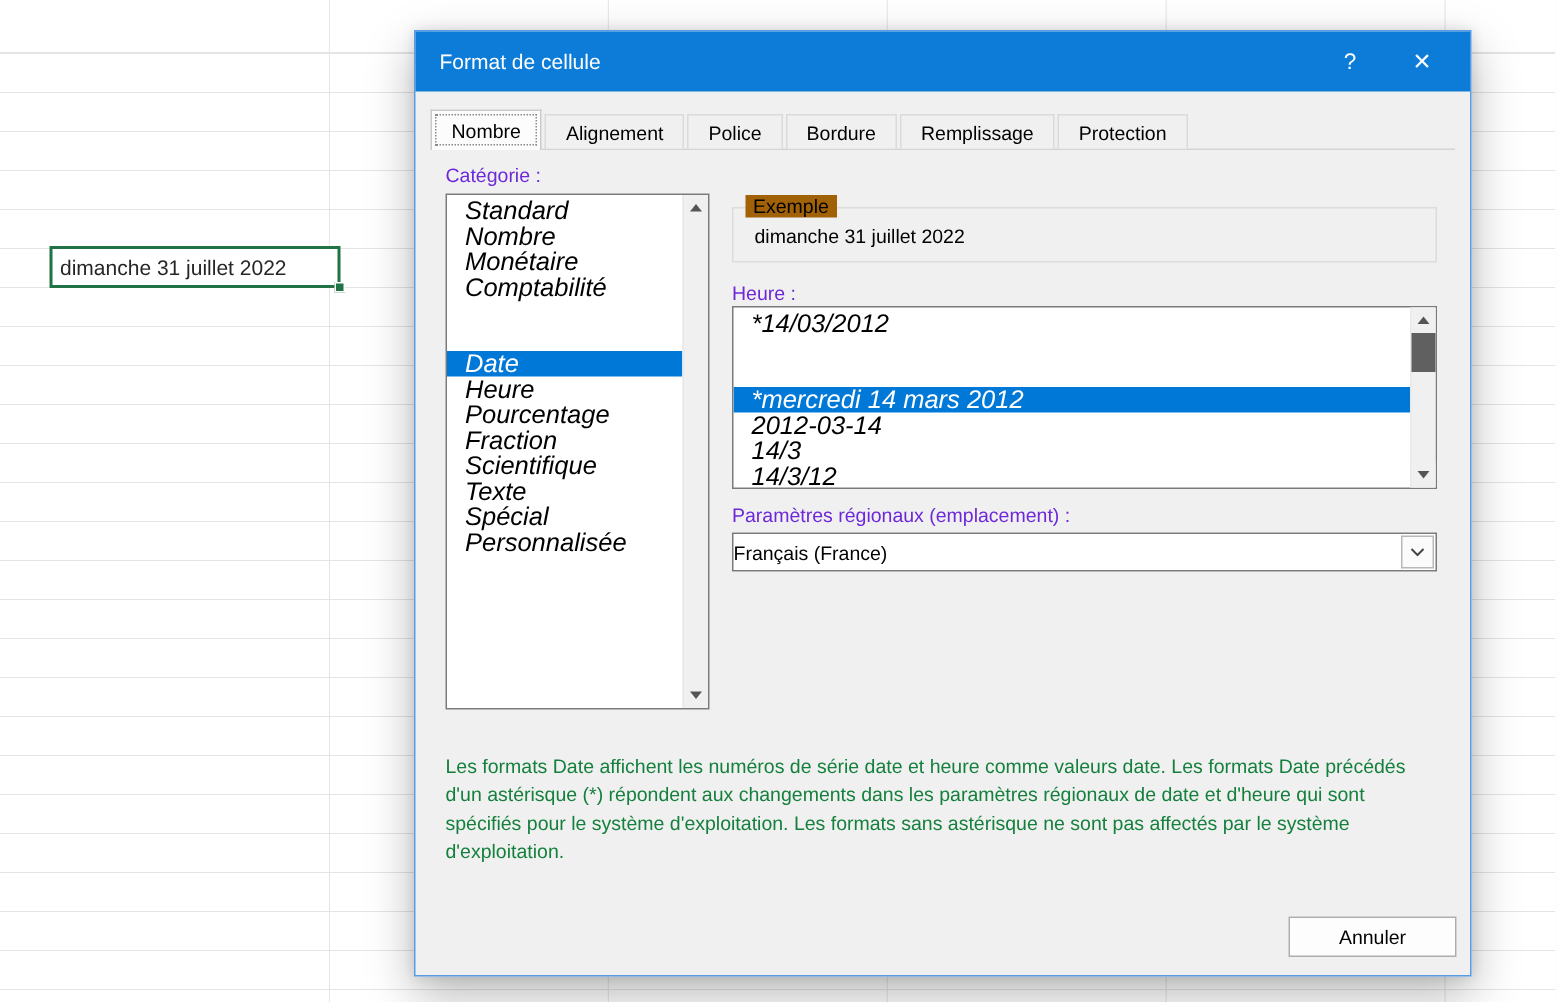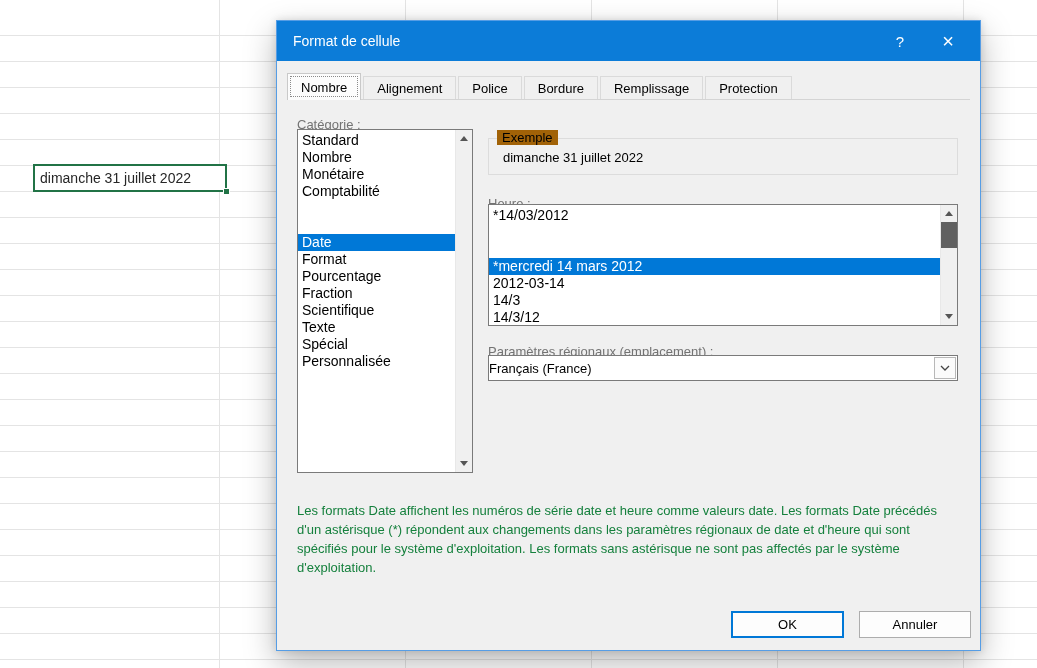--- a/index.html
+++ b/index.html
@@ -58,31 +58,31 @@
     height:23px; padding:0 13px; display:flex; align-items:center;
     background:#f0f0f0; border:1px solid #dadada; border-bottom:none;
     margin-right:2px; font-size:13px; cursor:pointer; white-space:nowrap;
   }
   .tab.active {
     height:27px; background:#fcfcfc; margin-bottom:-1px; position:relative; z-index:2;
     border-color:#c9c9c9;
     outline:1px dotted #8a8a8a; outline-offset:-4px;
   }
 
-  .field-label { position:absolute; font-size:13px; color:#737373; white-space:nowrap;margin-top:8px; }
+  .field-label { position:absolute; font-size:13px; color:#6d28d9; white-space:nowrap; }
   .cat-label    { left:20px;  top:88px;  }
   .type-label   { left:211px; top:167px; }
   .locale-label { left:211px; top:315px; }
 
   
   .listbox { position:absolute; background:#fff; border:1px solid #7a7a7a; display:flex; }
   .cat-list  { left:20px;  top:108px; width:176px; height:344px; }
   .type-list { left:211px; top:183px; width:470px; height:122px; }
   .list-items { flex:1; padding-top:2px; overflow:hidden; }
-  .list-item { height:17px; line-height:17px; padding-left:4px; font-size:14px; white-space:nowrap; cursor:default; color:#000; }
+  .list-item { height:17px; line-height:17px; padding-left:12px; font-size:17px; white-space:nowrap; cursor:default; color:#000;font-style:italic; }
   .list-item.selected { background:#0078d7; color:#fff;margin-top:34px; }
 
   .scrollbar { width:17px; background:#f0f0f0; display:flex; flex-direction:column; border-left:1px solid #e8e8e8; }
   .scroll-btn { height:17px; display:flex; align-items:center; justify-content:center; background:#f0f0f0; cursor:pointer; }
   .scroll-track { flex:1; position:relative; }
   .scroll-thumb { position:absolute; left:0; right:0; top:0; height:26px; background:#606060; cursor:pointer; }
   .tri-up   { width:0; height:0; border-left:4px solid transparent; border-right:4px solid transparent; border-bottom:5px solid #555; }
   .tri-down { width:0; height:0; border-left:4px solid transparent; border-right:4px solid transparent; border-top:5px solid #555; }
 
   
@@ -155,21 +155,21 @@
 
     <div class="field-label cat-label">Catégorie :</div>
 
     <div class="listbox cat-list">
       <div class="list-items">
         <div class="list-item">Standard</div>
         <div class="list-item">Nombre</div>
         <div class="list-item">Monétaire</div>
         <div class="list-item">Comptabilité</div>
         <div class="list-item selected">Date</div>
-        <div class="list-item">Format</div>
+        <div class="list-item">Heure</div>
         <div class="list-item">Pourcentage</div>
         <div class="list-item">Fraction</div>
         <div class="list-item">Scientifique</div>
         <div class="list-item">Texte</div>
         <div class="list-item">Spécial</div>
         <div class="list-item">Personnalisée</div>
       </div>
       <div class="scrollbar">
         <div class="scroll-btn">
             <span class="tri-up"></span>
@@ -217,17 +217,16 @@
       <span class="combo-value">Français (France)</span>
       <div class="combo-btn">
         <svg width="10" height="6" viewBox="0 0 10 6">
           <polyline points="1,1 5,5 9,1" fill="none" stroke="#444" stroke-width="1.3"></polyline>
         </svg>
       </div>
     </div>
 
     <p class="description">Les formats Date affichent les numéros de série date et heure comme valeurs date. Les formats Date précédés d'un astérisque (*) répondent aux changements dans les paramètres régionaux de date et d'heure qui sont spécifiés pour le système d'exploitation. Les formats sans astérisque ne sont pas affectés par le système d'exploitation.</p>
 
-    <button class="btn btn-ok">OK</button>
     <button class="btn btn-cancel">Annuler</button>
 
   </div>
 </div>
 
 </body></html>

